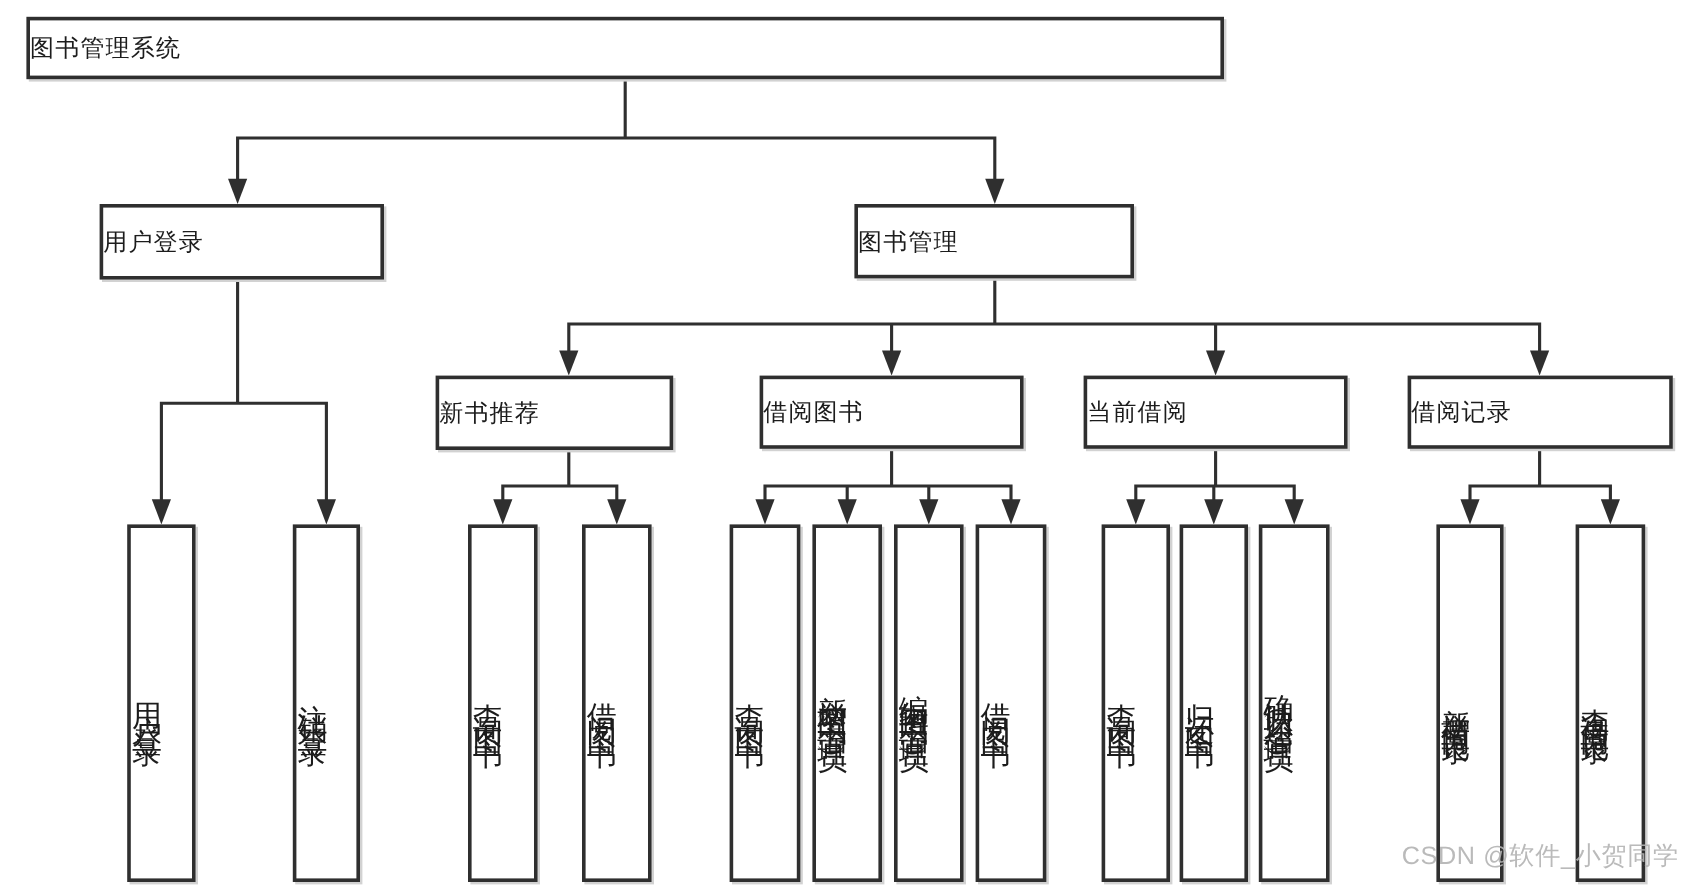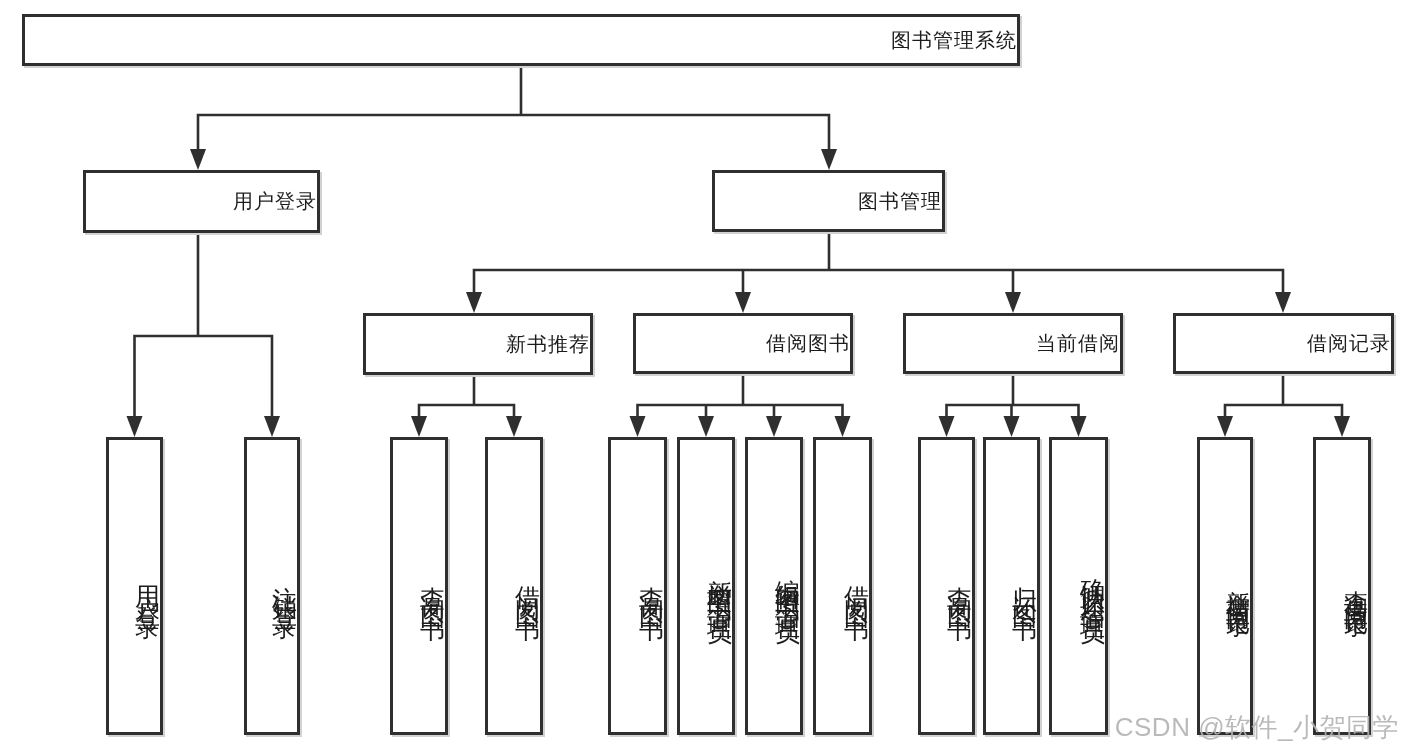--- a/index.html
+++ b/index.html
@@ -18,37 +18,37 @@
     overflow:hidden;
   }
   .connectors{position:absolute;left:0;top:0;width:1405px;height:747px;}
   .connectors path{stroke:var(--line);stroke-width:2.6;fill:none;stroke-linejoin:miter;}
   .connectors polygon{fill:var(--line);stroke:none;}
   .node,.leaf{
     position:absolute;
     box-sizing:border-box;
     background:#ffffff;
     border:3px solid var(--box-border);
-    display:flex;align-items:center;justify-content:flex-end;
+    display:flex;align-items:center;justify-content:flex-start;
     box-shadow:2px 2px 0 #d2d2d2;
   }
   .node{font-size:20px;letter-spacing:1px;white-space:nowrap;}
   .leaf span{
     writing-mode:vertical-rl;
     text-orientation:mixed;
     font-size:25px;
     letter-spacing:10px;
     line-height:1;
   }
   .leaf.len6 span{font-size:24px;letter-spacing:5px;}
   .leaf.len9 span{font-size:25px;letter-spacing:6px;}
   .watermark{
     position:absolute;
-    right:6px;bottom:2px;
-    font-size:26px;
+    right:6px;bottom:20px;
+    font-size:21px;
     color:var(--watermark);
     opacity:.9;
     letter-spacing:.5px;
     white-space:nowrap;
     pointer-events:none;
   }
 </style>
 </head>
 <body>
 
@@ -103,21 +103,21 @@
     <span>图书管理系统</span>
   </div>
 
   <div class="node" style="left:83px;top:170px;width:237px;height:63px;">
     <span>用户登录</span>
   </div>
   <div class="node" style="left:712px;top:170px;width:233px;height:62px;">
     <span>图书管理</span>
   </div>
 
-  <div class="node" style="left:363px;top:313px;width:230px;height:62px;">
+  <div class="node" style="left:363px;top:313px;width:198px;height:62px;">
     <span>新书推荐</span>
   </div>
   <div class="node" style="left:633px;top:313px;width:220px;height:61px;">
     <span>借阅图书</span>
   </div>
   <div class="node" style="left:1173px;top:313px;width:221px;height:61px;">
     <span>借阅记录</span>
   </div>
   <div class="node" style="left:903px;top:313px;width:220px;height:61px;">
     <span>当前借阅</span>

